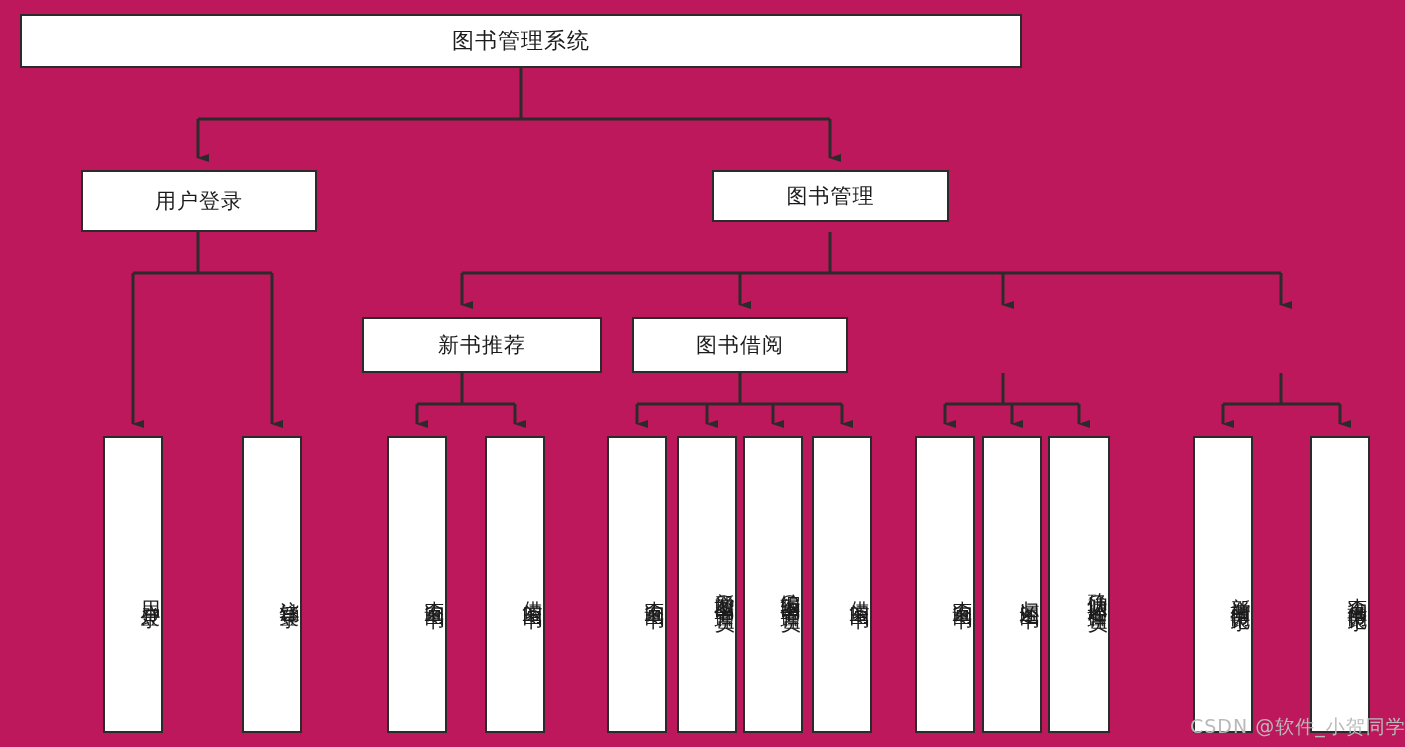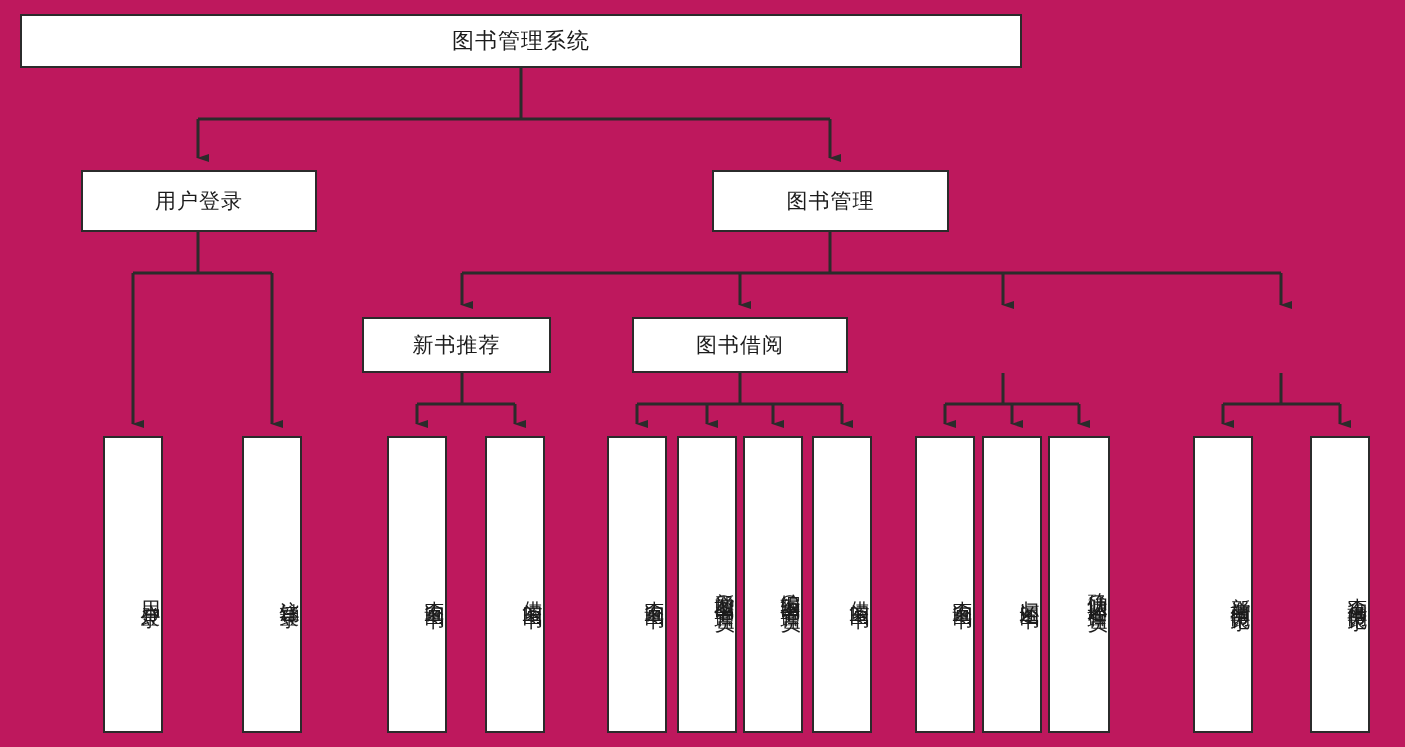--- a/index.html
+++ b/index.html
@@ -121,25 +121,25 @@
     </g>
   </svg>
 
   <div class="node node-root" style="left:20px; top:14px; width:1002px; height:54px;">
     <span>图书管理系统</span>
   </div>
 
   <div class="node node-h" style="left:81px; top:170px; width:236px; height:62px;">
     <span>用户登录</span>
   </div>
-  <div class="node node-h" style="left:712px; top:170px; width:237px; height:62px;">
+  <div class="node node-h" style="left:712px; top:170px; width:237px; height:52px;">
     <span>图书管理</span>
   </div>
 
-  <div class="node node-h" style="left:362px; top:317px; width:189px; height:56px;">
+  <div class="node node-h" style="left:362px; top:317px; width:240px; height:56px;">
     <span>新书推荐</span>
   </div>
   <div class="node node-h" style="left:632px; top:317px; width:216px; height:56px;">
     <span>图书借阅</span>
   </div>
 
   <div class="node node-v" style="left:103px; top:436px; width:60px; height:297px;">
     <span class="vlabel">用户登录</span>
   </div>
   <div class="node node-v" style="left:242px; top:436px; width:60px; height:297px;">
@@ -176,14 +176,15 @@
     <span class="vlabel">确认归还（管理员）</span>
   </div>
 
   <div class="node node-v" style="left:1193px; top:436px; width:60px; height:297px;">
     <span class="vlabel">新增借阅记录</span>
   </div>
   <div class="node node-v" style="left:1310px; top:436px; width:60px; height:297px;">
     <span class="vlabel">查询借阅记录</span>
   </div>
 
+  <div class="watermark" style="left:1190px; top:714px;">CSDN @软件_小贺同学</div>
 
 </div>
 
 </body></html>

